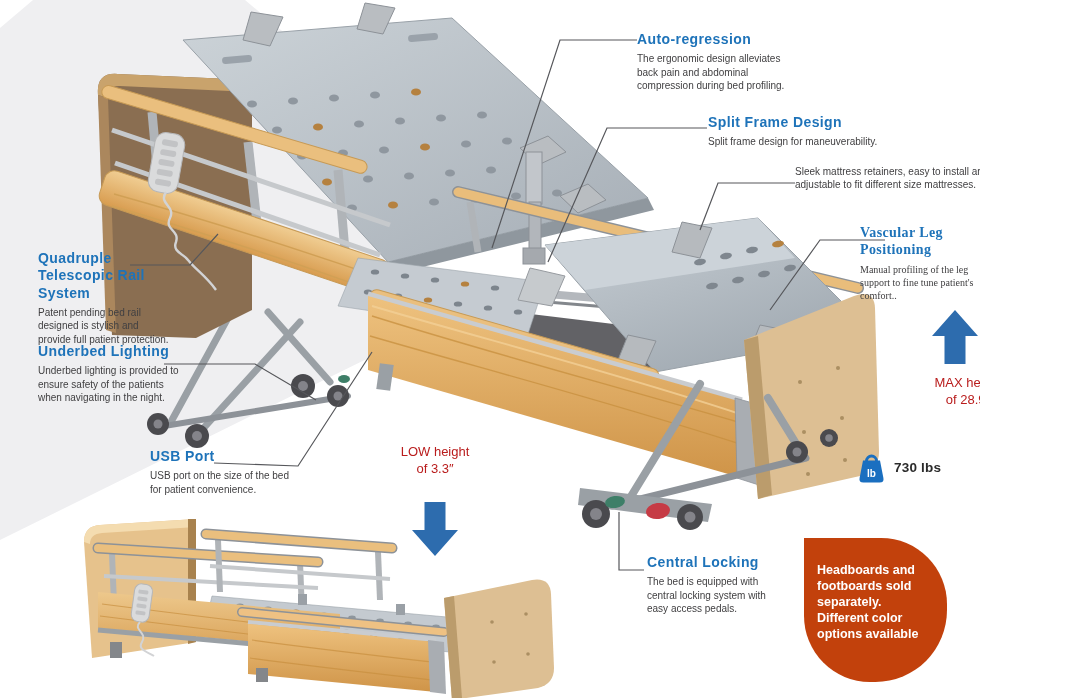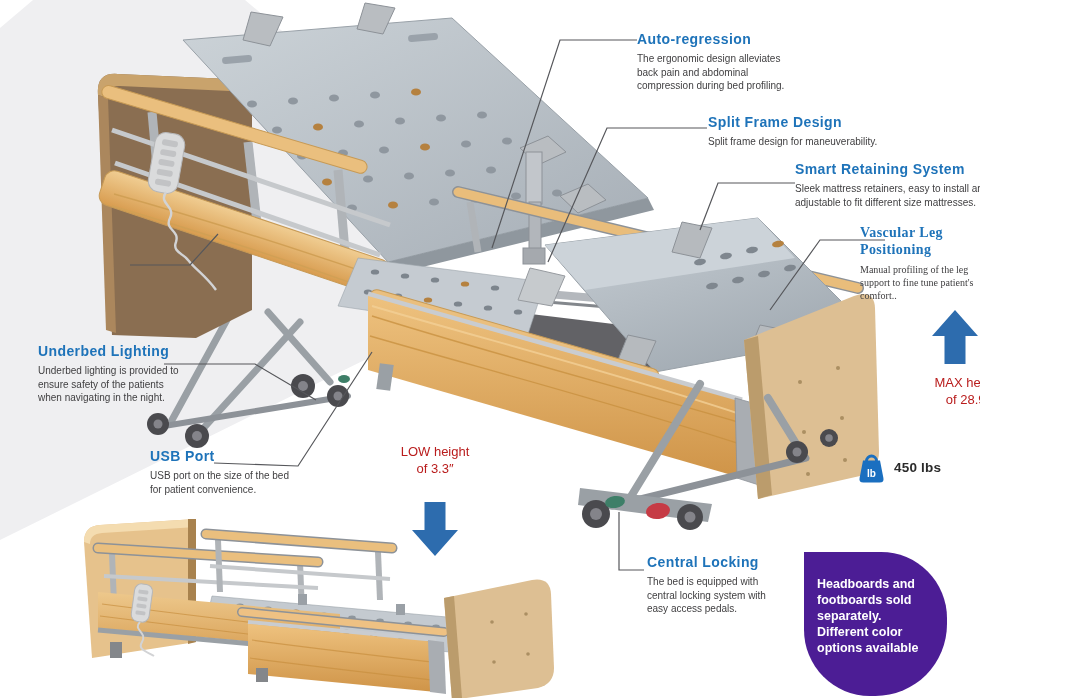--- a/index.html
+++ b/index.html
@@ -15,22 +15,22 @@
     color:#414042; font-size:10px; line-height:1.33; margin-top:4px; white-space:pre-line;
   }
   .stat-label {
     position:absolute; color:#b91c1c; font-size:13px; line-height:1.3;
     text-align:center; white-space:pre-line;
   }
   .arrow { position:absolute; }
   .weight-row { position:absolute; left:858px; top:451px; display:flex; align-items:center;justify-content:space-between; }
   .weight-value { margin-left:9px; font-size:13.5px; font-weight:bold; color:#2b2b2b; letter-spacing:.2px; }
   .info-badge {
-    position:absolute; left:804px; top:552px; width:143px; height:144px;
-    background:#4c1d95; border-radius:0 46% 50% 46%;
+    position:absolute; left:804px; top:538px; width:143px; height:144px;
+    background:#c2410c; border-radius:0 46% 50% 46%;
     box-sizing:border-box; padding:25px 10px 0 13px;
   }
   .info-badge .badge-text {
     color:#ffffff; font-weight:bold; font-size:12.5px; line-height:1.27; white-space:pre-line;
   }
 </style>
 </head>
 <body>
 
 <div id="stage">
@@ -361,33 +361,40 @@
 back pain and abdominal
 compression during bed profiling.</div>
   </div>
 
   <div class="callout" style="left:708px; top:114px; width:230px;">
     <div class="title">Split Frame Design</div>
     <div class="desc">Split frame design for maneuverability.</div>
   </div>
 
   <div class="callout" style="left:795px; top:161px; width:230px;">
-    <div class="title">Smart Retaining System</div>
     <div class="desc">Sleek mattress retainers, easy to install and
 adjustable to fit different size mattresses.</div>
   </div>
 
   <div class="callout" style="left:860px; top:224px; width:170px;font-family:Liberation Serif, serif;">
     <div class="title">Vascular Leg
 Positioning</div>
     <div class="desc">Manual profiling of the leg
 support to fine tune patient's
 comfort..</div>
   </div>
 
+  <div class="callout" style="left:38px; top:250px; width:170px;">
+    <div class="title">Quadruple
+Telescopic Rail
+System</div>
+    <div class="desc">Patent pending bed rail
+designed is stylish and
+provide full patient protection.</div>
+  </div>
 
   <div class="callout" style="left:38px; top:343px; width:180px;">
     <div class="title">Underbed Lighting</div>
     <div class="desc">Underbed lighting is provided to
 ensure safety of the patients
 when navigating in the night.</div>
   </div>
 
   <div class="callout" style="left:150px; top:448px; width:180px;">
     <div class="title">USB Port</div>
@@ -417,21 +424,21 @@
   </div>
   <div class="stat-label" style="left:913px; top:375px; width:110px;">MAX height
 of 28.9″</div>
 
   <div class="weight-row">
     <svg width="27" height="33" viewBox="0 0 27 33">
       <path d="M8.5,10 a5,5 0 0 1 10,0" fill="none" stroke="#1a6fc0" stroke-width="2.8"></path>
       <path d="M5,9.5 h17 l3.4,17.5 q0.9,4.5 -3.8,4.5 h-16.2 q-4.7,0 -3.8,-4.5 Z" fill="#1a6fc0"></path>
       <text x="13.5" y="26" text-anchor="middle" font-size="10" font-weight="bold" fill="#ffffff">lb</text>
     </svg>
-    <span class="weight-value">450 lbs</span>
+    <span class="weight-value">730 lbs</span>
   </div>
 
   <div class="info-badge">
     <div class="badge-text">Headboards and
 footboards sold
 separately.
 Different color
 options available</div>
   </div>
 

